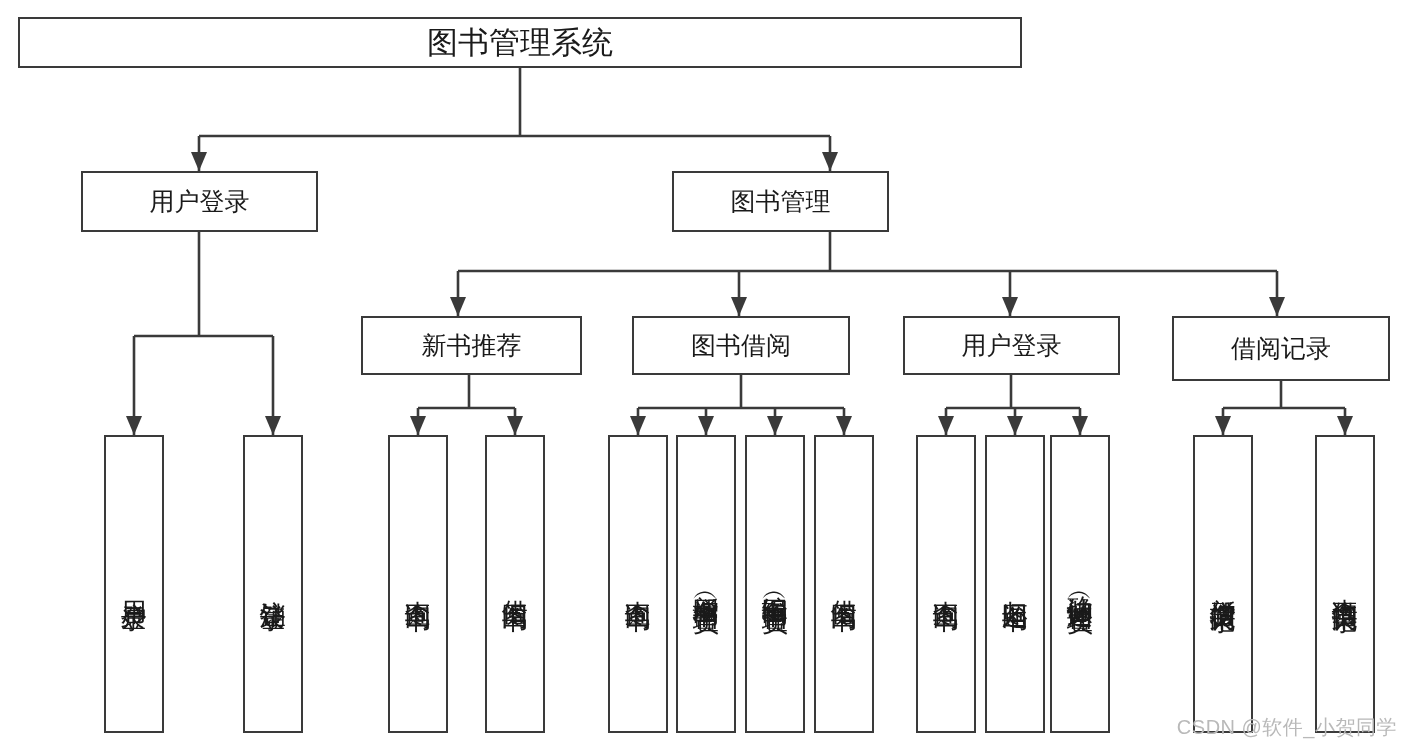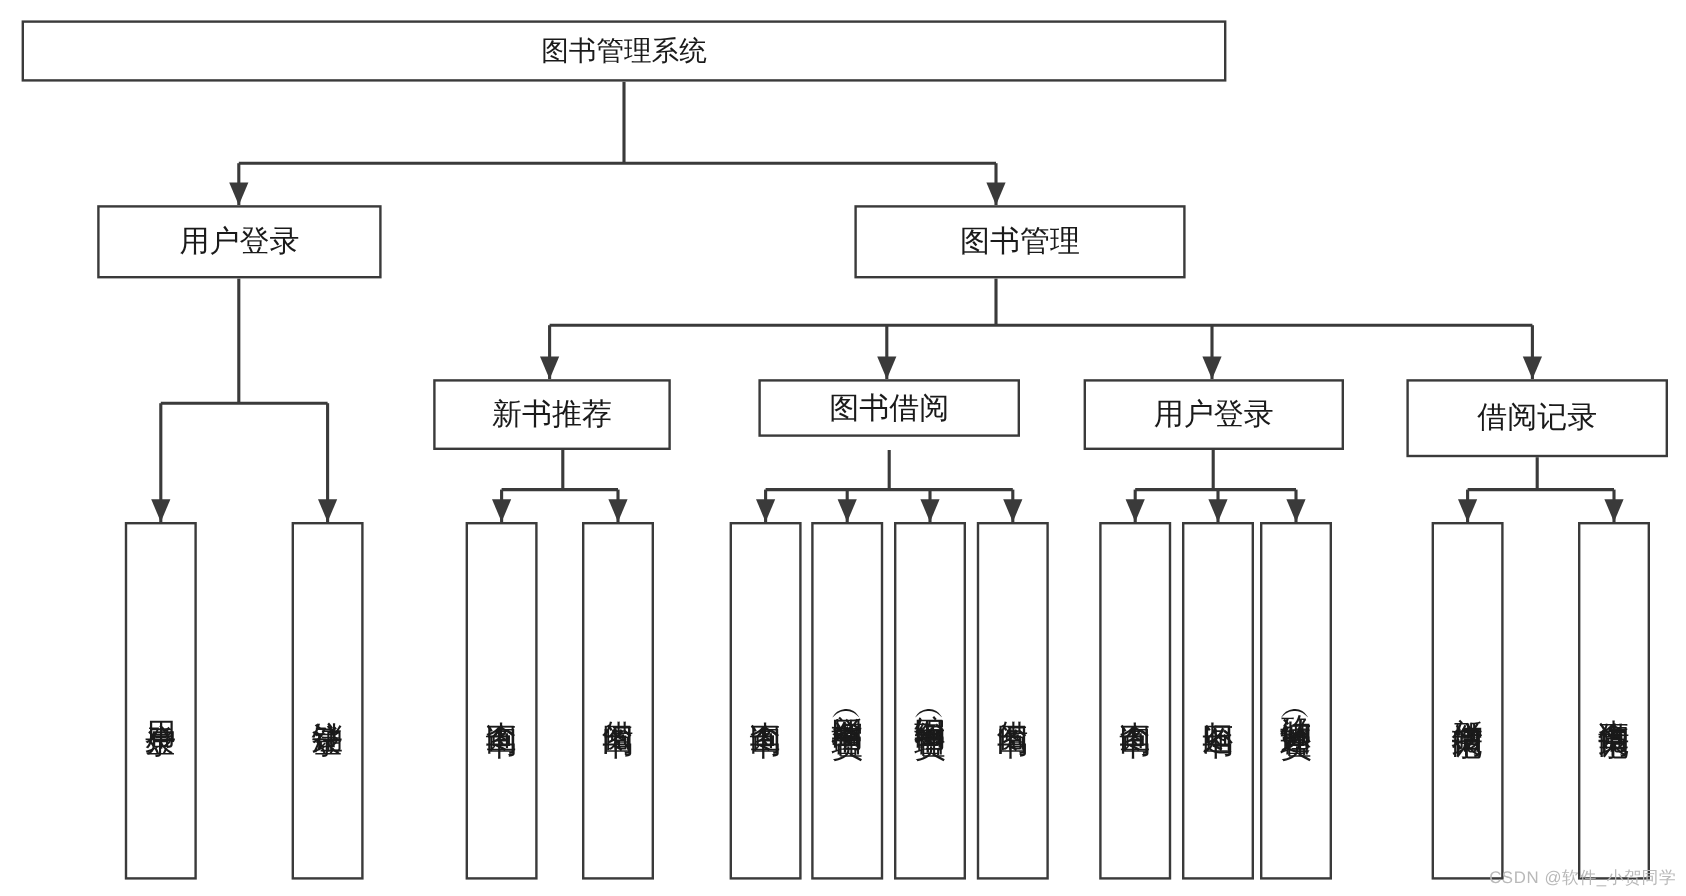--- a/index.html
+++ b/index.html
@@ -38,39 +38,39 @@
     color: #1a1a1a;
     line-height: 1.0;
     white-space: nowrap;
     text-align: center;
     letter-spacing: 0px;
   }
   .node-box.horizontal .node-label {
     font-size: 25px;
   }
   .node-box.root .node-label {
-    font-size: 23px;
+    font-size: 31px;
   }
   .node-box.vertical {
     align-items: center;
     justify-content: center;
   }
   .node-box.vertical .node-label {
     writing-mode: vertical-rl;
     text-orientation: upright;
     font-size: 26px;
     line-height: 1.18;
     letter-spacing: 2px;
     white-space: nowrap;
   }
   #watermark {
     position: absolute;
     right: 8px;
     bottom: 6px;
-    font-size: 14px;
+    font-size: 20px;
     color: #b9b9b9;
     letter-spacing: 0.5px;
     white-space: nowrap;
     pointer-events: none;
   }
 </style>
 </head>
 <body>
 
 <div id="stage">
@@ -130,27 +130,27 @@
       <polygon points="1337,416 1353,416 1345,435" fill="#3a3a3a"></polygon>
     </svg>
 
   <div id="node-layer">
       <div class="node-box horizontal root" style="left: 18px; top: 17px; width: 1004px; height: 51px;">
         <span class="node-label">图书管理系统</span>
       </div>
       <div class="node-box horizontal" style="left: 81px; top: 171px; width: 237px; height: 61px;">
         <span class="node-label">用户登录</span>
       </div>
-      <div class="node-box horizontal" style="left: 712px; top: 171px; width: 276px; height: 61px;">
+      <div class="node-box horizontal" style="left: 672px; top: 171px; width: 217px; height: 61px;">
         <span class="node-label">图书管理</span>
       </div>
-      <div class="node-box horizontal" style="left: 361px; top: 316px; width: 198px; height: 59px;">
+      <div class="node-box horizontal" style="left: 361px; top: 316px; width: 221px; height: 59px;">
         <span class="node-label">新书推荐</span>
       </div>
-      <div class="node-box horizontal" style="left: 632px; top: 316px; width: 218px; height: 48px;">
+      <div class="node-box horizontal" style="left: 632px; top: 316px; width: 218px; height: 59px;">
         <span class="node-label">图书借阅</span>
       </div>
       <div class="node-box horizontal" style="left: 903px; top: 316px; width: 217px; height: 59px;">
         <span class="node-label">用户登录</span>
       </div>
       <div class="node-box horizontal" style="left: 1172px; top: 316px; width: 218px; height: 65px;">
         <span class="node-label">借阅记录</span>
       </div>
       <div class="node-box vertical" style="left: 104px; top: 435px; width: 60px; height: 298px;">
         <span class="node-label">用户登录</span>

